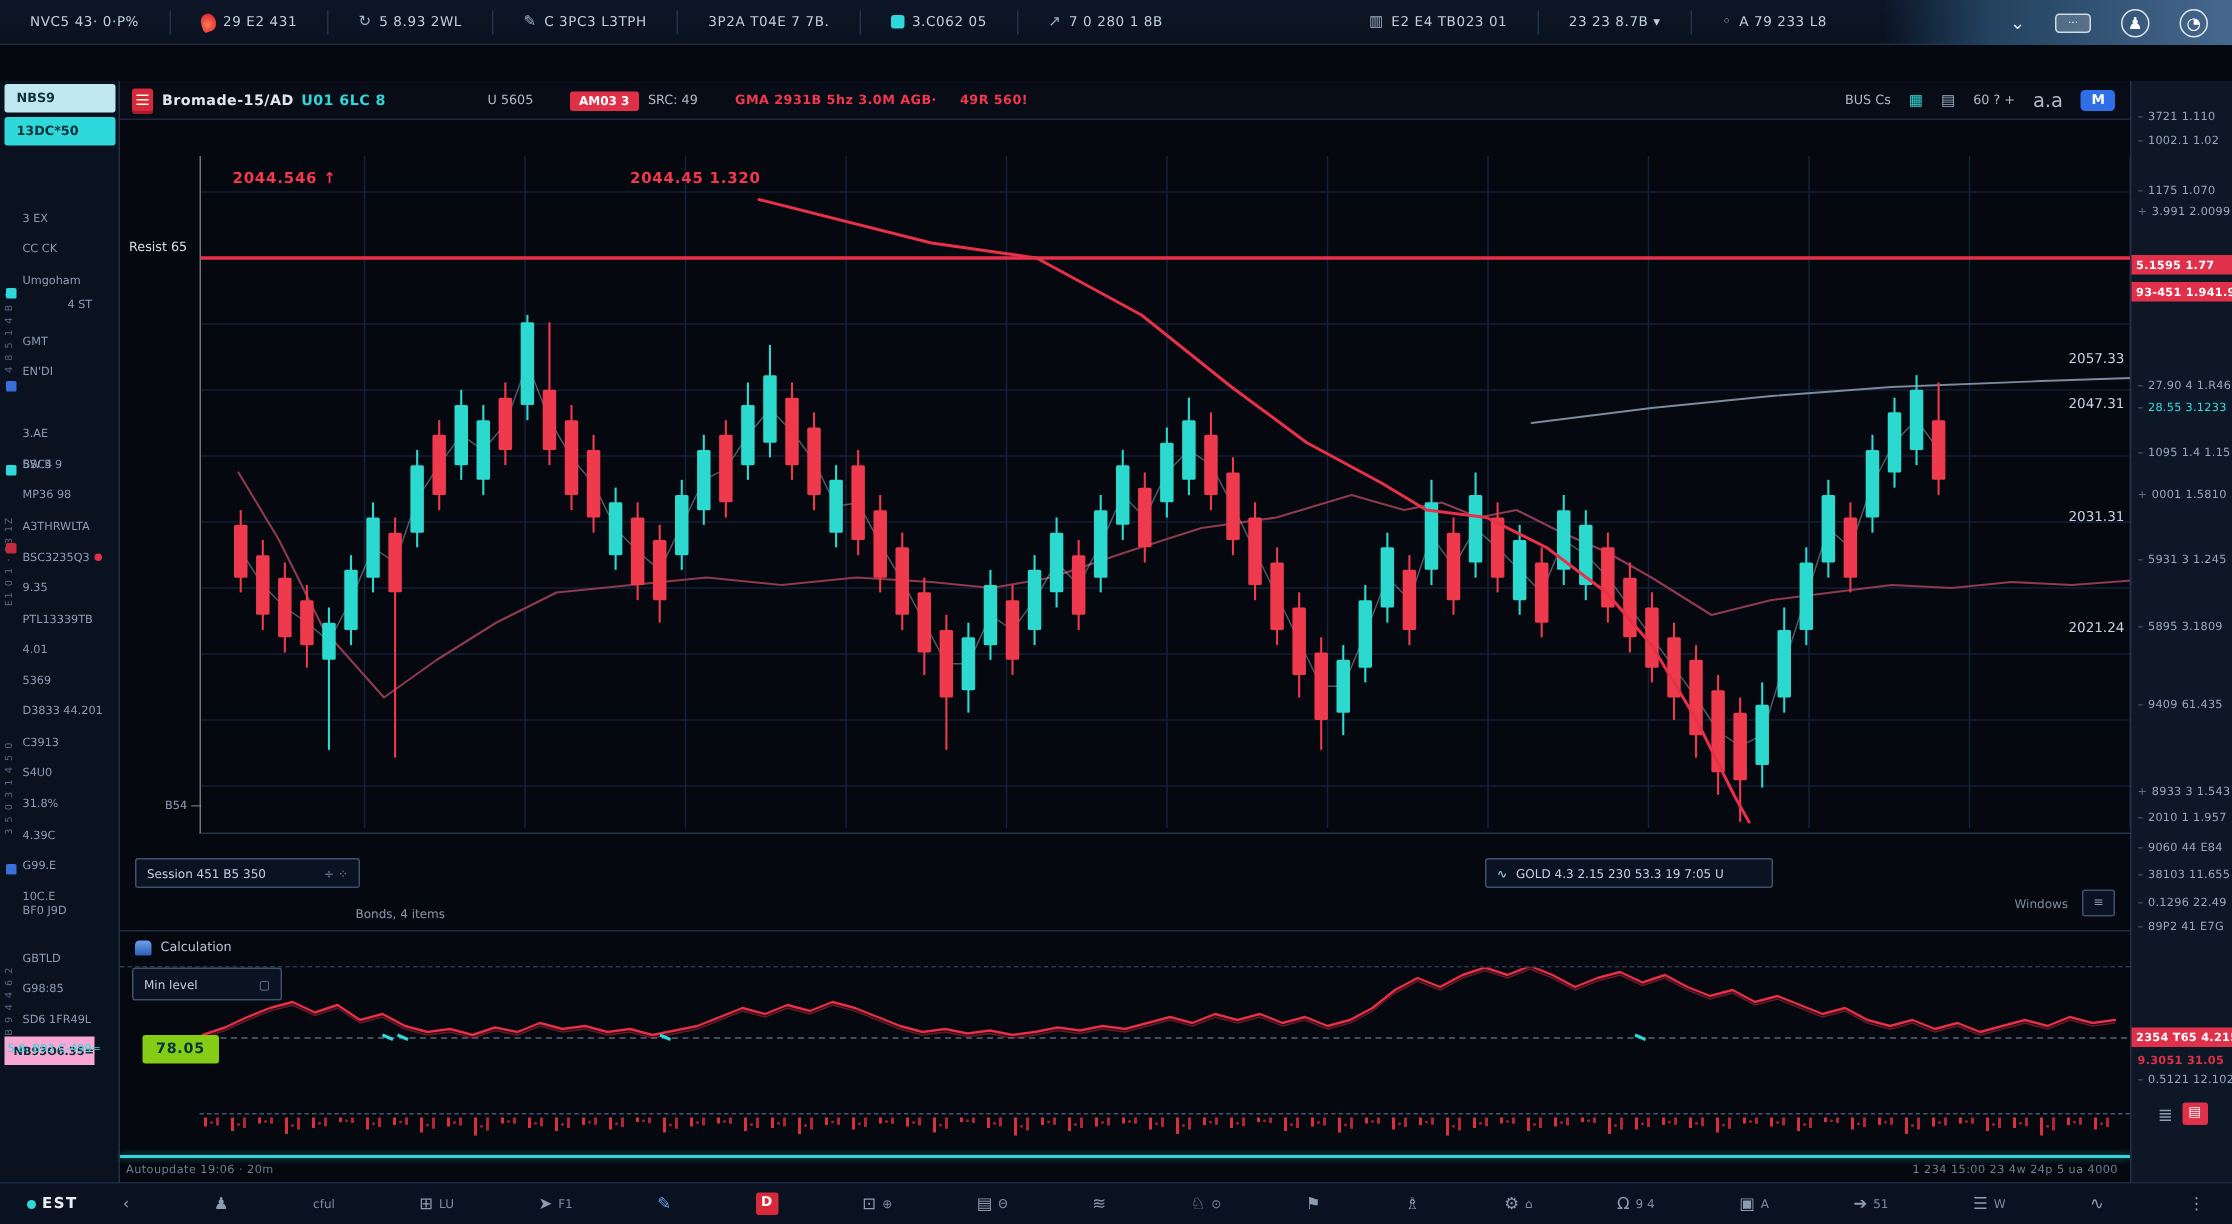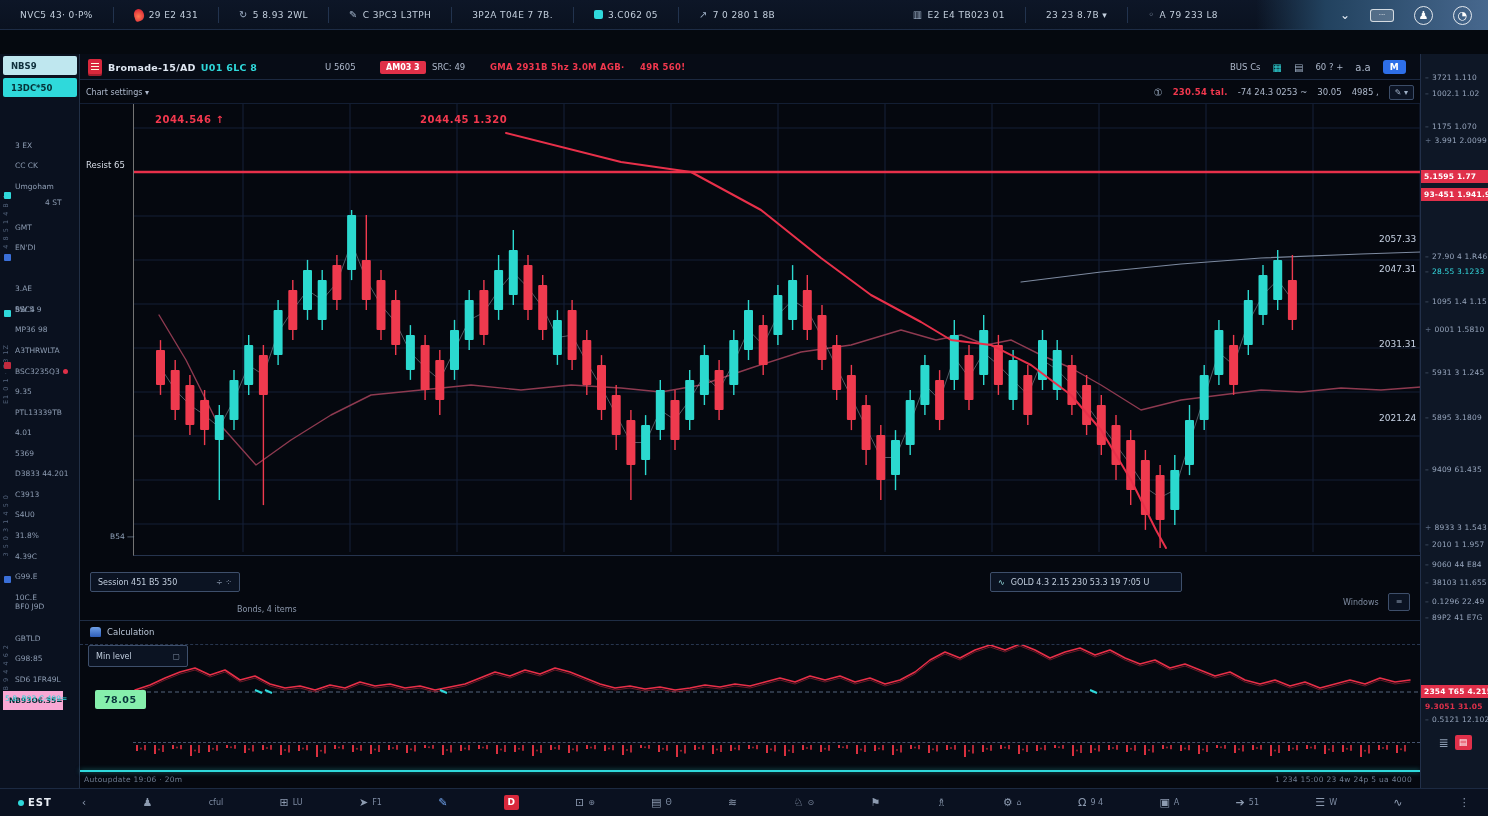--- a/index.html
+++ b/index.html
@@ -98,21 +98,21 @@
     border:1px solid #3e4f6b; border-radius:2px; color:#8e9db3; font-size:8px;
     text-align:center; line-height:16px; background:#0b1322; }
 
   #pane-divider { position:absolute; left:0; top:566px; width:1340px; border-top:1px solid #1f2d45; }
   #pane1-header { position:absolute; left:10px; top:570px; height:16px; display:flex;
     align-items:center; gap:6px; font-size:8.5px; color:#b9c5d6; }
   .calc-ic { width:11px; height:10px; border-radius:3px 3px 1px 1px;
     background:linear-gradient(180deg,#6fa0e8,#2d5db8); }
   #pane1-line { position:absolute; left:0; top:590px; width:1340px; border-top:1px dashed #27354e; }
   #osc-svg-wrap { position:absolute; left:53px; top:591px; width:1287px; height:70px; }
-  #badge-78 { position:absolute; left:15px; top:636px; background:#86efac; color:#07343a;
+  #badge-78 { position:absolute; left:15px; top:636px; background:#84cc16; color:#07343a;
     font-size:9.5px; font-weight:bold; padding:4px 9px; border-radius:2px; letter-spacing:.5px; }
   #vol-line { position:absolute; left:53px; top:688px; width:1287px; border-top:1px dashed #45536e; }
   #vol-svg-wrap { position:absolute; left:53px; top:689px; width:1287px; height:26px; }
   #teal-line { position:absolute; left:0; top:716px; width:1340px; height:2px; background:#2fd9db;
     box-shadow:0 0 5px rgba(47,217,219,.55); }
   .status-tx { position:absolute; top:721px; font-size:7.5px; color:#6f7d92; letter-spacing:.3px; }
 
   
   #right-panel { position:absolute; right:0; top:54px; width:68px; height:734px;
     background:#0e1726; border-left:1px solid #223049; }
@@ -322,38 +322,25 @@
           <span class="t-red">GMA 2931B 5hz 3.0M AGB·</span>
         </div>
       <div class="hdr-item" style="left:560px;">
           <span class="t-red">49R 560!</span>
         </div>
       <div class="hdr-item" style="left:1150px;gap:12px;">
         <span class="t-dim">BUS Cs</span>
         <span class="mini-teal">▦</span>
         <span class="mini-ic">▤</span>
         <span class="t-dim">60 ? +</span>
-        <span class="t-dim" style="font-size:10px;">a.a</span>
+        <span class="t-dim" style="font-size:13px;">a.a</span>
         <span class="btn-blue">M</span>
       </div>
     </div>
 
-    <div id="chart-subheader">
-      <div class="sub-item" style="left:6px;">
-        <span class="t-dim" style="font-size:8px;">Chart settings ▾</span>
-      </div>
-      <div class="sub-item" style="right:6px;gap:10px;">
-        <span class="mini-ic">①</span>
-        <span class="t-red">230.54 tal.</span>
-        <span class="t-dim">-74 24.3 0253 ~</span>
-        <span class="t-dim">30.05</span>
-        <span class="t-dim">4985 ,</span>
-        <span class="sub-btn">✎ ▾</span>
-      </div>
-    </div>
 
     <div id="chart-region">
       <svg width="1287" height="452" viewBox="0 0 1287 452">
           <line x1="109" y1="0" x2="109" y2="448" stroke="#16213a" stroke-width="1"></line>
           <line x1="216" y1="0" x2="216" y2="448" stroke="#16213a" stroke-width="1"></line>
           <line x1="323" y1="0" x2="323" y2="448" stroke="#16213a" stroke-width="1"></line>
           <line x1="430" y1="0" x2="430" y2="448" stroke="#16213a" stroke-width="1"></line>
           <line x1="537" y1="0" x2="537" y2="448" stroke="#16213a" stroke-width="1"></line>
           <line x1="644" y1="0" x2="644" y2="448" stroke="#16213a" stroke-width="1"></line>
           <line x1="751" y1="0" x2="751" y2="448" stroke="#16213a" stroke-width="1"></line>

